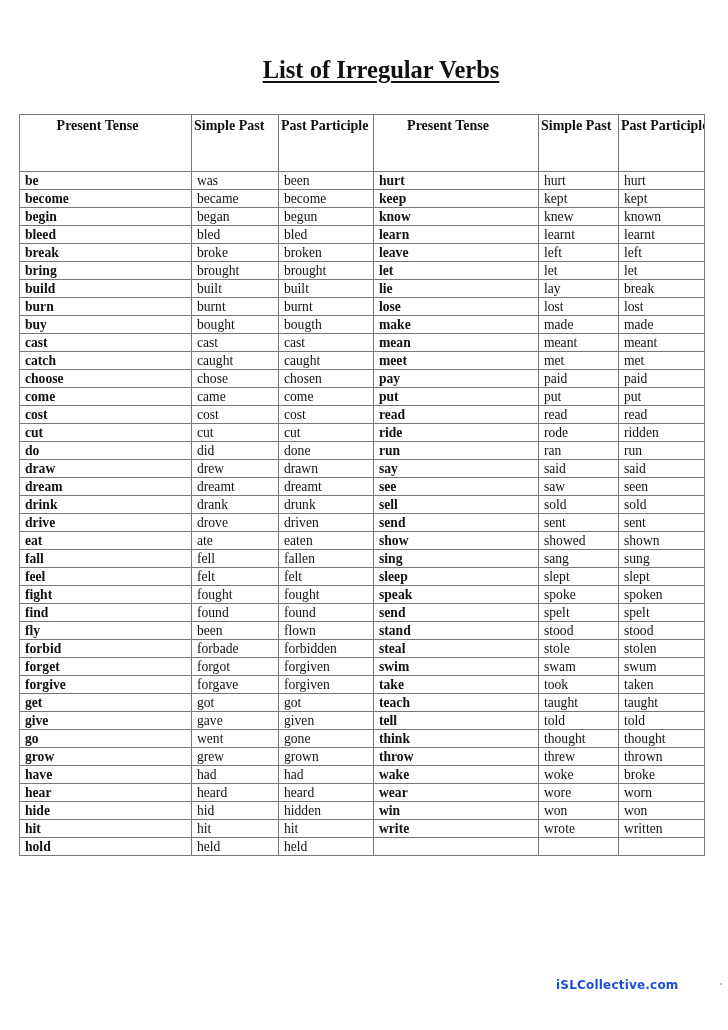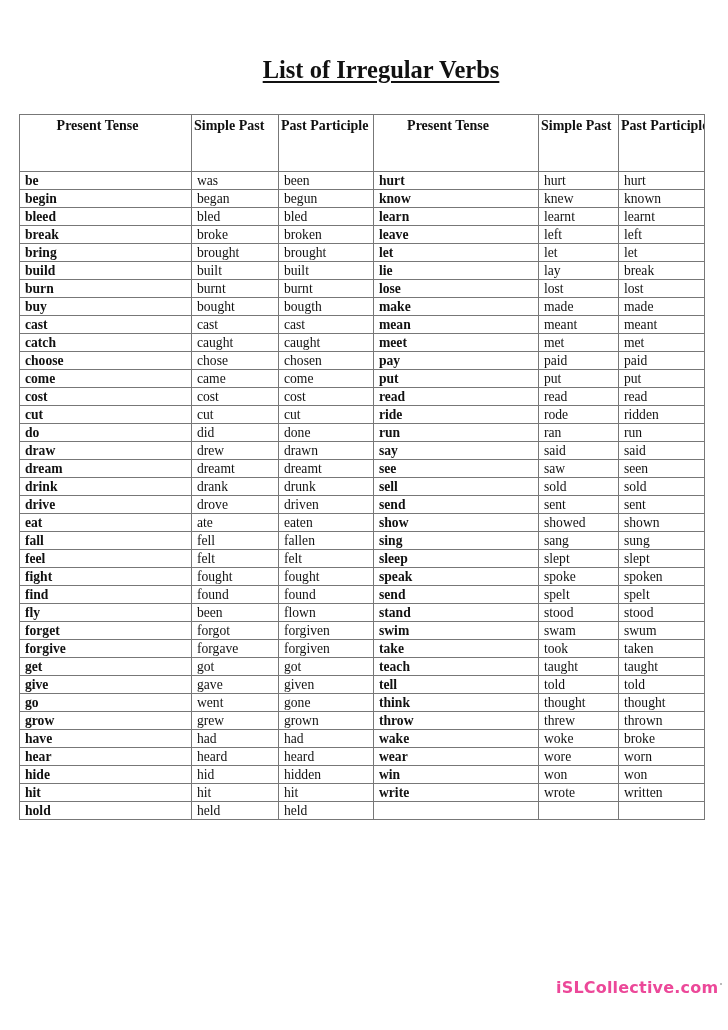--- a/index.html
+++ b/index.html
@@ -9,21 +9,21 @@
            font-size: 24.5px; font-weight: bold; margin-left: 17px; }
   .title span { text-decoration: underline; text-underline-offset: 3px; text-decoration-thickness: 2px; }
   table.verbs { position: absolute; top: 114px; left: 19px; border-collapse: collapse;
                 table-layout: fixed; width: 685px; }
   table.verbs td, table.verbs th { border: 1px solid #777; padding: 0 0 0 5px; font-size: 13.6px;
                 line-height: 17px; height: 17px; white-space: nowrap; overflow: hidden; vertical-align: middle; }
   table.verbs th { height: 54px; vertical-align: top; font-weight: bold; text-align: center;
                    font-size: 14px; line-height: 17px; padding: 2px 18px 0 2px; }
   td.pres { font-weight: bold; }
   .watermark { position: absolute; top: 978px; left: 556px; font-family: "DejaVu Sans", sans-serif;
-               font-weight: bold; font-size: 16px; color: #ec4899; letter-spacing: 0.2px; text-align: center; }
+               font-weight: bold; font-size: 12px; color: #1d4ed8; letter-spacing: 0.2px; text-align: center; }
   .dot { position: absolute; top: 983px; left: 720px; width: 2px; height: 2px; background:#bbb; }
 </style>
 </head>
 <body>
 
 <div class="title"><span>List of Irregular Verbs</span></div>
 
 <table class="verbs">
   <colgroup>
     <col style="width:172px">
@@ -46,20 +46,28 @@
   <tbody id="verb-body">
       <tr>
         <td class="pres">be</td>
         <td>was</td>
         <td>been</td>
         <td class="pres">hurt</td>
         <td>hurt</td>
         <td>hurt</td>
       </tr>
       <tr>
+        <td class="pres">become</td>
+        <td>became</td>
+        <td>become</td>
+        <td class="pres">keep</td>
+        <td>kept</td>
+        <td>kept</td>
+      </tr>
+      <tr>
         <td class="pres">begin</td>
         <td>began</td>
         <td>begun</td>
         <td class="pres">know</td>
         <td>knew</td>
         <td>known</td>
       </tr>
       <tr>
         <td class="pres">bleed</td>
         <td>bled</td>
@@ -236,20 +244,28 @@
         <td>spelt</td>
         <td>spelt</td>
       </tr>
       <tr>
         <td class="pres">fly</td>
         <td>been</td>
         <td>flown</td>
         <td class="pres">stand</td>
         <td>stood</td>
         <td>stood</td>
+      </tr>
+      <tr>
+        <td class="pres">forbid</td>
+        <td>forbade</td>
+        <td>forbidden</td>
+        <td class="pres">steal</td>
+        <td>stole</td>
+        <td>stolen</td>
       </tr>
       <tr>
         <td class="pres">forget</td>
         <td>forgot</td>
         <td>forgiven</td>
         <td class="pres">swim</td>
         <td>swam</td>
         <td>swum</td>
       </tr>
       <tr>

